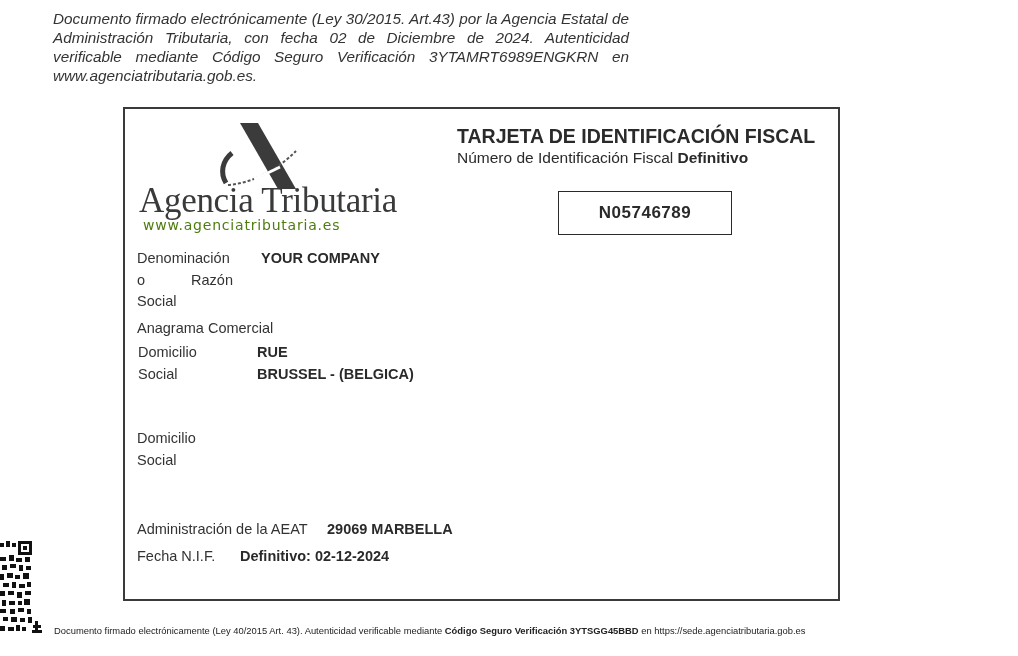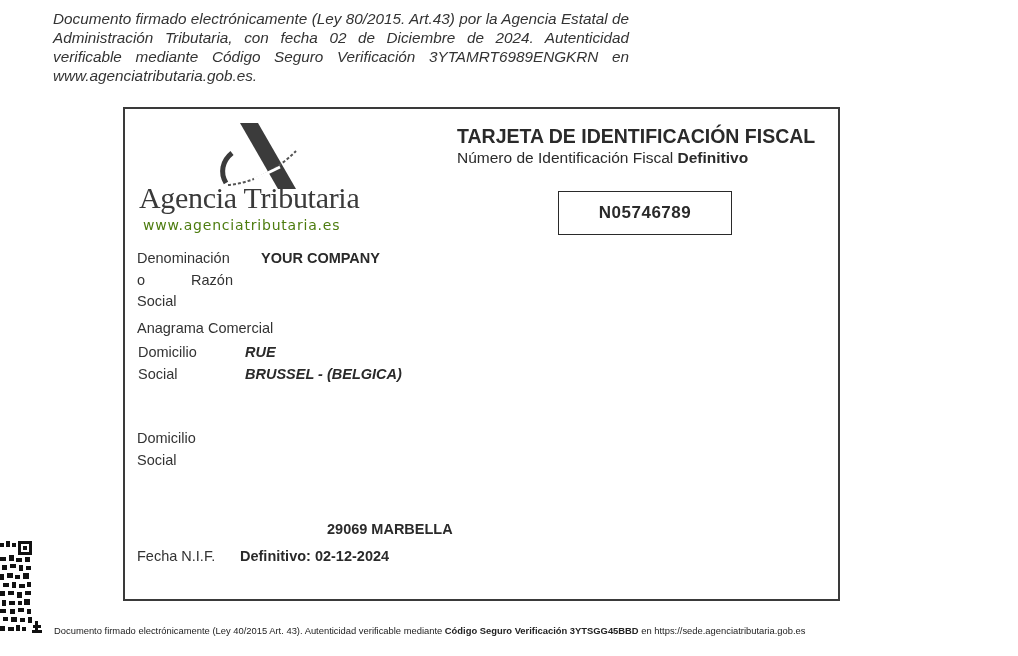--- a/index.html
+++ b/index.html
@@ -2,35 +2,35 @@
 <html><head>
 <meta charset="utf-8">
 <style>
   html, body { margin:0; padding:0; background:#ffffff; }
   body { width:1018px; height:656px; position:relative; overflow:hidden; color:#2a2a2a; font-family:"Liberation Sans", sans-serif; }
   .header-note { position:absolute; left:53px; top:9px; width:576px; font-style:italic; font-size:15.3px; line-height:19px; color:#333; text-align:justify; text-align-last:left; }
   .header-note b { font-weight:normal; }
   .card { position:absolute; left:123px; top:107px; width:717px; height:494px; border:2px solid #3a3a3a; box-sizing:border-box; }
   .logo { position:absolute; left:12px; top:10px; width:240px; height:110px; }
   .logo-mark { position:absolute; left:75px; top:2px; width:100px; height:72px; }
-  .logo-name { position:absolute; left:2px; top:62px; font-family:"Liberation Serif", serif; font-size:30px; color:#3a3a3a; letter-spacing:-0.3px; white-space:nowrap; }
+  .logo-name { position:absolute; left:2px; top:62px; font-family:"Liberation Serif", serif; font-size:35px; color:#3a3a3a; letter-spacing:-0.3px; white-space:nowrap; }
   .logo-url { position:absolute; left:6px; top:98px; font-family:"DejaVu Sans", sans-serif; font-size:14px; color:#4d7c0f; letter-spacing:0.8px; white-space:nowrap; }
   .title { position:absolute; left:332px; top:16px; font-weight:bold; font-size:19.5px; color:#2a2a2a; white-space:nowrap; }
   .subtitle { position:absolute; left:332px; top:40px; font-size:15.5px; color:#2a2a2a; white-space:nowrap; }
   .nif-box { position:absolute; left:433px; top:82px; width:174px; height:44px; border:1.5px solid #2a2a2a; box-sizing:border-box; display:flex; align-items:center; justify-content:center; font-weight:bold; font-size:17px; letter-spacing:0.5px; }
   .field-label { position:absolute; font-size:14.5px; color:#333; line-height:21.5px; }
   .field-value { position:absolute; font-weight:bold; font-size:14.5px; color:#2a2a2a; line-height:21.5px; white-space:nowrap; }
   .qr { position:absolute; left:0; top:541px; width:45px; height:105px; }
   .footer-note { position:absolute; left:54px; top:625px; font-size:9.4px; color:#222; white-space:nowrap; }
   .footer-note b { font-weight:bold; }
 </style>
 </head>
 <body>
 
-<div class="header-note"><span>Documento firmado electrónicamente (Ley 80/2015. Art.43) por la Agencia Estatal de Administración Tributaria, con fecha 02 de Diciembre de 2024. Autenticidad verificable mediante </span><b>Código Seguro Verificación 3YTAMRT6989ENGKRN</b><span> en www.agenciatributaria.gob.es.</span></div>
+<div class="header-note"><span>Documento firmado electrónicamente (Ley 30/2015. Art.43) por la Agencia Estatal de Administración Tributaria, con fecha 02 de Diciembre de 2024. Autenticidad verificable mediante </span><b>Código Seguro Verificación 3YTAMRT6989ENGKRN</b><span> en www.agenciatributaria.gob.es.</span></div>
 
 <div class="card">
   <div class="logo">
     <svg class="logo-mark" viewBox="0 0 100 72">
       <polygon points="28,2 46,2 84,68 66,68" fill="#3b3b3b"></polygon>
       <path d="M20,32 C10,40 8,52 14,62" stroke="#3b3b3b" stroke-width="5" fill="none"></path>
       <path d="M16,64 C40,62 64,50 84,30" stroke="#555" stroke-width="2" fill="none" stroke-dasharray="3,2"></path>
       <path d="M42,58 C52,54 60,50 68,46" stroke="#ffffff" stroke-width="3" fill="none"></path>
     </svg>
     <div class="logo-name">Agencia Tributaria</div>
@@ -50,30 +50,31 @@
     <div>Social</div>
   </div>
   <div class="field-value" style="left:136px; top:139px;">YOUR COMPANY</div>
 
   <div class="field-label" style="left:12px; top:209px;">Anagrama Comercial</div>
 
   <div class="field-label" style="left:13px; top:233px;">
     <div>Domicilio</div>
     <div>Social</div>
   </div>
-  <div class="field-value" style="left:120px; top:233px;font-style:italic;">
+  <div class="field-value" style="left:132px; top:233px;">
     <div>RUE</div>
     <div>BRUSSEL - (BELGICA)</div>
   </div>
 
   <div class="field-label" style="left:12px; top:319px;">
     <div>Domicilio</div>
     <div>Social</div>
   </div>
 
+  <div class="field-label" style="left:12px; top:410px;">Administración de la AEAT</div>
   <div class="field-value" style="left:202px; top:410px;">29069 MARBELLA</div>
 
   <div class="field-label" style="left:12px; top:437px;">Fecha N.I.F.</div>
   <div class="field-value" style="left:115px; top:437px;">Definitivo: 02-12-2024</div>
 </div>
 
 <svg class="qr" viewBox="0 0 45 105">
   <rect x="18" y="0" width="14" height="14" fill="#111"></rect>
     <rect x="21" y="3" width="8" height="8" fill="#fff"></rect>
     <rect x="23" y="5" width="4" height="4" fill="#111"></rect>

